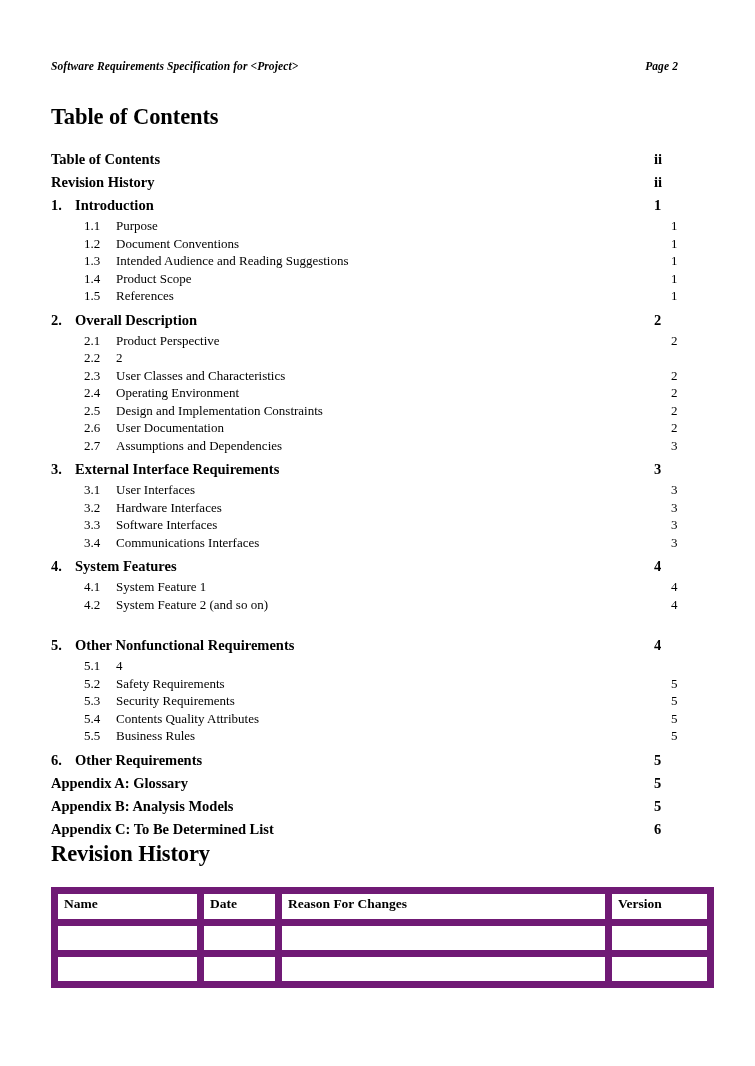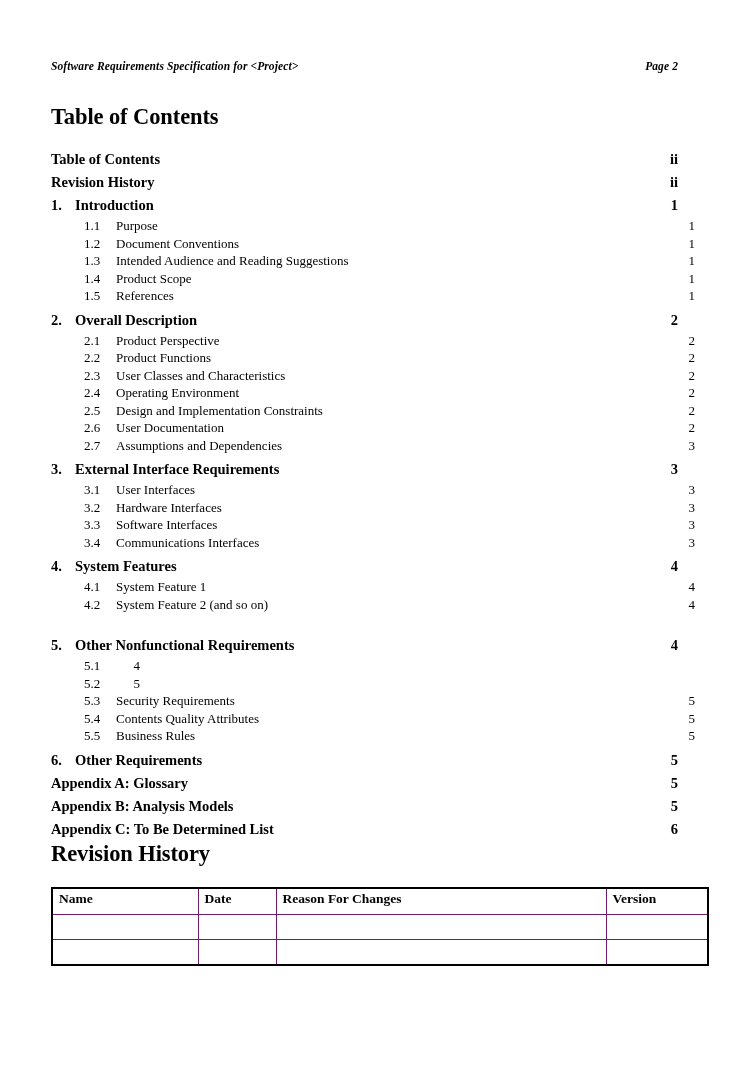--- a/index.html
+++ b/index.html
@@ -71,21 +71,20 @@
   .toc-row .num {
     flex: 0 0 auto;
     text-align: left;
   }
   .toc-row .label {
     flex: 1 1 auto;
     overflow: hidden;
   }
   .toc-row .page-num {
     flex: 0 0 auto;
-    text-align: right;
     width: 24px;
   }
 
   
   .toc-row.lvl1 {
     font-size: 14.5px;
     font-weight: bold;
     height: 23px;
     line-height: 23px;
   }
@@ -120,21 +119,21 @@
 
   table.revision-table {
     margin-top: 21px;
     border-collapse: collapse;
     width: 656px;
     table-layout: fixed;
     border: 2px solid #000000;
   }
   table.revision-table th,
   table.revision-table td {
-    border: 1px solid #701a75;
+    border: 7px solid #701a75;
     padding: 2px 6px;
     font-size: 13.5px;
     text-align: left;
     vertical-align: top;
   }
   table.revision-table th {
     font-weight: bold;
     height: 21px;
   }
   table.revision-table td {
@@ -205,21 +204,20 @@
           <span class="label">Overall Description</span>
           <span class="page-num">2</span>
         </div>
         <div class="toc-row lvl2">
           <span class="num">2.1</span>
           <span class="label">Product Perspective</span>
           <span class="page-num">2</span>
         </div>
         <div class="toc-row lvl2">
           <span class="num">2.2</span>
-          <span class="label">Product Functions</span>
           <span class="page-num">2</span>
         </div>
         <div class="toc-row lvl2">
           <span class="num">2.3</span>
           <span class="label">User Classes and Characteristics</span>
           <span class="page-num">2</span>
         </div>
         <div class="toc-row lvl2">
           <span class="num">2.4</span>
           <span class="label">Operating Environment</span>
@@ -284,20 +282,21 @@
           <span class="num">5.</span>
           <span class="label">Other Nonfunctional Requirements</span>
           <span class="page-num">4</span>
         </div>
         <div class="toc-row lvl2">
           <span class="num">5.1</span>
           <span class="page-num">4</span>
         </div>
         <div class="toc-row lvl2">
           <span class="num">5.2</span>
+          <span class="label">Safety Requirements</span>
           <span class="page-num">5</span>
         </div>
         <div class="toc-row lvl2">
           <span class="num">5.3</span>
           <span class="label">Security Requirements</span>
           <span class="page-num">5</span>
         </div>
         <div class="toc-row lvl2">
           <span class="num">5.4</span>
           <span class="label">Contents Quality Attributes</span>

